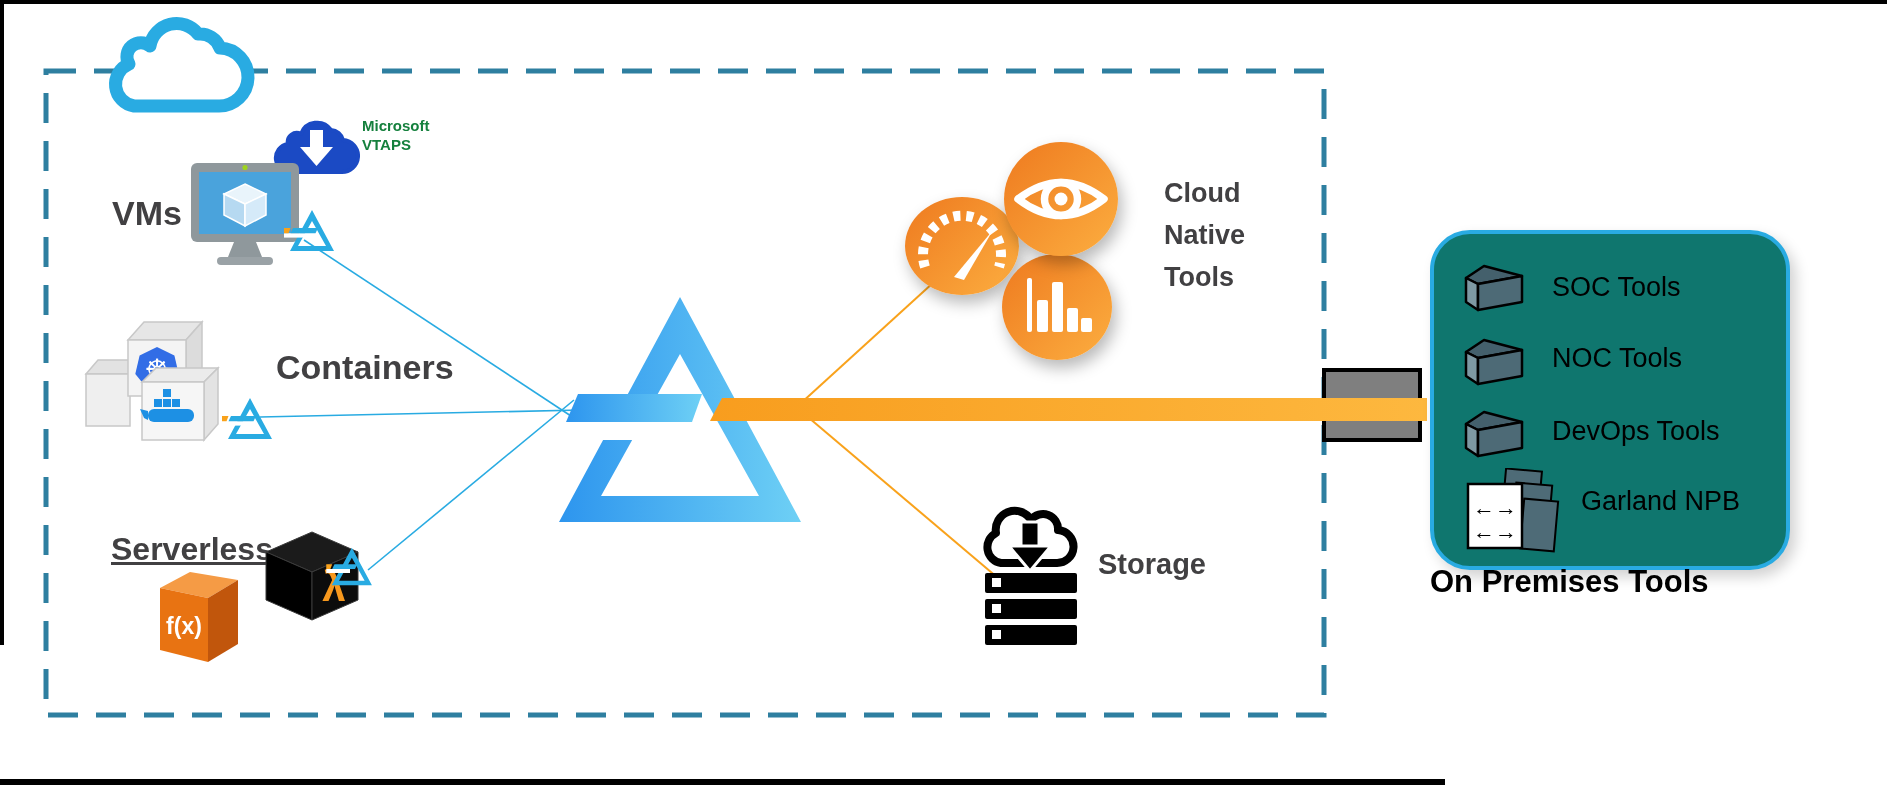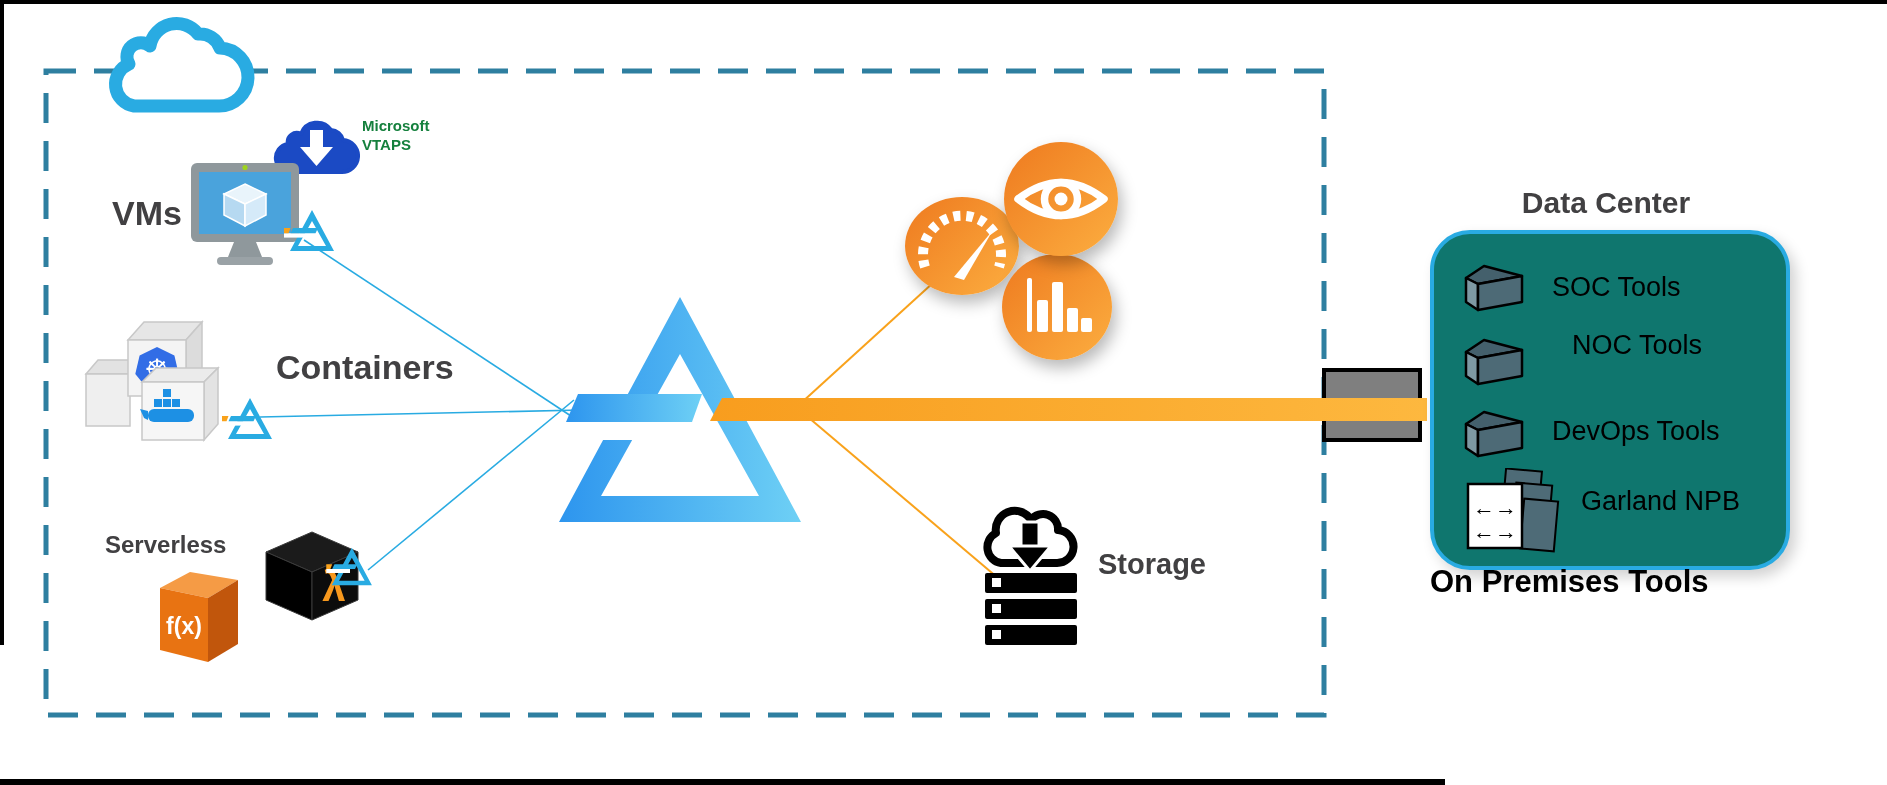--- a/index.html
+++ b/index.html
@@ -89,21 +89,21 @@
     </g>
   </svg>
   <div class="abs lbl" style="left:276px;top:348px;font-size:34px;z-index:3;">Containers</div>
   <svg class="abs" style="left:222px;top:396px;z-index:4;" width="52" height="46" viewBox="0 0 52 46">
     <path d="M28,2 L50,43 L6,43 Z M28,13 L42,38 L14,38 Z" fill="#29abe2" fill-rule="evenodd"></path>
     <polygon points="0,25.2 26,25.2 26,29.6 0,29.6" fill="#fff"></polygon>
     <polygon points="9,20 34,20 31.5,25.2 6.5,25.2" fill="#29abe2"></polygon>
     <polygon points="0,20 6.5,20 4.5,25.2 0,25.2" fill="#f9a21b"></polygon>
   </svg>
 
-  <div class="abs lbl" style="left:105px;top:531px;font-size:24px;z-index:3;">Serverless</div>
+  <div class="abs lbl" style="left:111px;top:531px;font-size:32px;z-index:3;text-decoration:underline;">Serverless</div>
   <svg class="abs" style="left:158px;top:568px;z-index:3;" width="82" height="98" viewBox="0 0 82 98">
     <polygon points="2,20 32,4 80,12 50,30" fill="#f59b45"></polygon>
     <polygon points="50,30 80,12 80,76 50,94" fill="#c1560c"></polygon>
     <polygon points="2,20 50,30 50,94 2,82" fill="#e87312"></polygon>
     <text x="26" y="66" text-anchor="middle" font-size="23" font-weight="bold" fill="#fff">f(x)</text>
   </svg>
   <svg class="abs" style="left:260px;top:526px;z-index:4;" width="104" height="96" viewBox="0 0 104 96">
     <polygon points="6,26 52,6 98,26 52,46" fill="#1b1b1b" stroke="#3a3a3a" stroke-width="1"></polygon>
     <polygon points="6,26 52,46 52,94 6,74" fill="#000" stroke="#3a3a3a" stroke-width="1"></polygon>
     <polygon points="52,46 98,26 98,74 52,94" fill="#0c0c0c" stroke="#3a3a3a" stroke-width="1"></polygon>
@@ -147,52 +147,56 @@
   </div>
   <div class="abs tool-circle" style="left:1002px;top:254px;width:110px;height:106px;z-index:4;">
     <svg width="110" height="106" viewBox="0 0 110 106">
       <rect x="25" y="24" width="5" height="54" rx="2" fill="#fff"></rect>
       <rect x="35" y="46" width="11" height="32" rx="2" fill="#fff"></rect>
       <rect x="50" y="28" width="11" height="50" rx="2" fill="#fff"></rect>
       <rect x="65" y="54" width="11" height="24" rx="2" fill="#fff"></rect>
       <rect x="79" y="64" width="11" height="14" rx="2" fill="#fff"></rect>
     </svg>
   </div>
+  <div class="abs lbl" style="left:1164px;top:172px;font-size:27px;line-height:42px;z-index:3;">
+    <div>Cloud</div>
+    <div>Native</div>
+    <div>Tools</div>
+  </div>
 
   <svg class="abs" style="left:975px;top:503px;z-index:3;" width="110" height="148" viewBox="0 0 110 148">
     <path d="M26,60 A16,16 0 0 1 21,30 A19,19 0 0 1 56,17 A15,15 0 0 1 83,27 A14,14 0 0 1 81,60 Z" fill="#fff" stroke="#000" stroke-width="8" stroke-linejoin="round"></path>
     <rect x="46" y="19" width="18" height="25" fill="#000" stroke="#fff" stroke-width="3"></rect>
     <polygon points="34,43 76,43 55,68" fill="#000" stroke="#fff" stroke-width="3"></polygon>
     <rect x="10" y="70" width="92" height="20" rx="2" fill="#000"></rect>
     <rect x="17" y="75" width="9" height="9" fill="#fff"></rect>
     <rect x="10" y="96" width="92" height="20" rx="2" fill="#000"></rect>
     <rect x="17" y="101" width="9" height="9" fill="#fff"></rect>
     <rect x="10" y="122" width="92" height="20" rx="2" fill="#000"></rect>
     <rect x="17" y="127" width="9" height="9" fill="#fff"></rect>
   </svg>
   <div class="abs lbl" style="left:1098px;top:548px;font-size:29px;z-index:3;">Storage</div>
 
-  <div class="abs lbl" style="left:1430px;top:186px;width:352px;text-align:center;font-size:30px;z-index:6;">Data Center</div>
   <div class="abs dc-box" style="left:1430px;top:230px;width:352px;height:332px;z-index:6;">
     <svg class="abs" style="left:28px;top:22px;" width="64" height="56" viewBox="0 0 64 56">
       <g stroke="#000" stroke-width="2.5" stroke-linejoin="round">
         <polygon points="4,22 22,10 60,20 16,28" fill="#44606c"></polygon>
         <polygon points="4,22 16,28 16,54 4,46" fill="#7e99a3"></polygon>
         <polygon points="16,28 60,20 60,46 16,54" fill="#4d6a76"></polygon>
       </g>
     </svg>
     <div class="abs dc-label" style="left:118px;top:38px;">SOC Tools</div>
     <svg class="abs" style="left:28px;top:96px;" width="64" height="56" viewBox="0 0 64 56">
       <g stroke="#000" stroke-width="2.5" stroke-linejoin="round">
         <polygon points="4,22 22,10 60,20 16,28" fill="#44606c"></polygon>
         <polygon points="4,22 16,28 16,54 4,46" fill="#7e99a3"></polygon>
         <polygon points="16,28 60,20 60,46 16,54" fill="#4d6a76"></polygon>
       </g>
     </svg>
-    <div class="abs dc-label" style="left:118px;top:96px;margin-left:20px;">NOC Tools</div>
+    <div class="abs dc-label" style="left:118px;top:109px;">NOC Tools</div>
     <svg class="abs" style="left:28px;top:168px;" width="64" height="56" viewBox="0 0 64 56">
       <g stroke="#000" stroke-width="2.5" stroke-linejoin="round">
         <polygon points="4,22 22,10 60,20 16,28" fill="#44606c"></polygon>
         <polygon points="4,22 16,28 16,54 4,46" fill="#7e99a3"></polygon>
         <polygon points="16,28 60,20 60,46 16,54" fill="#4d6a76"></polygon>
       </g>
     </svg>
     <div class="abs dc-label" style="left:118px;top:182px;">DevOps Tools</div>
     <svg class="abs" style="left:30px;top:234px;" width="100" height="88" viewBox="0 0 100 88">
       <rect x="40" y="2" width="36" height="46" fill="#4e6b77" stroke="#000" stroke-width="2" transform="rotate(5 58 25)"></rect>

